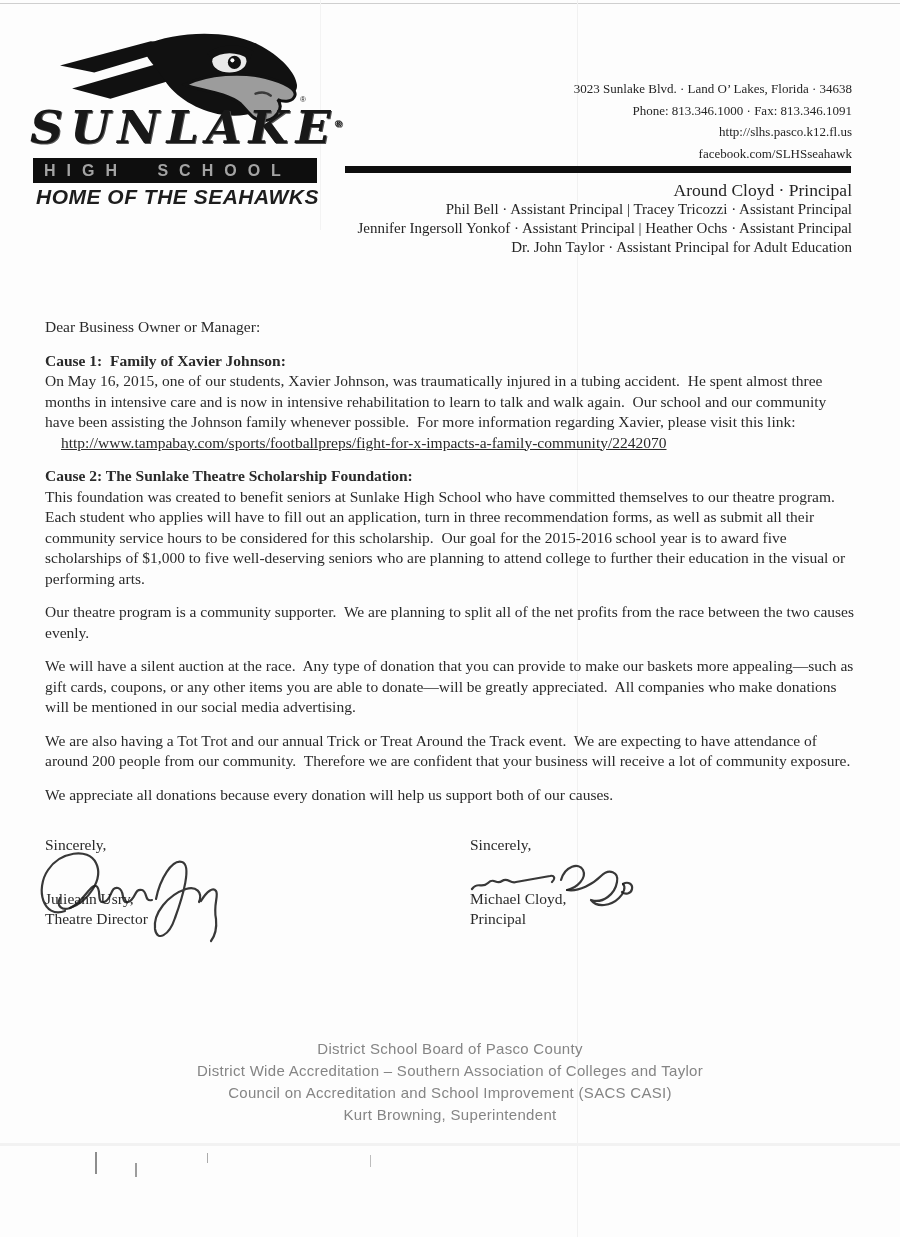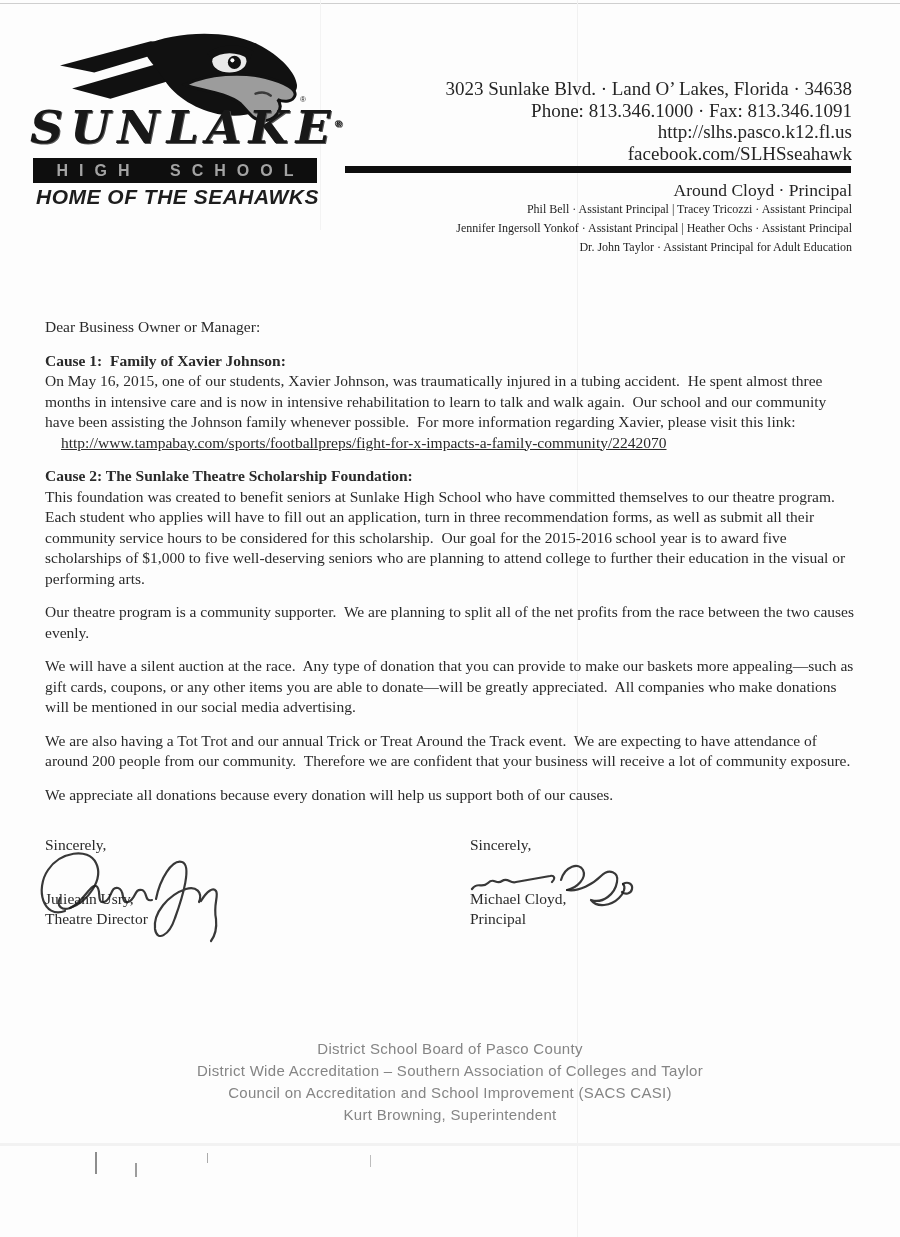--- a/index.html
+++ b/index.html
@@ -39,21 +39,21 @@
     font-size:46px;letter-spacing:7px;
     color:#181818;
     text-shadow:1px 1px 0 #555;
     transform:scaleY(.98);
     white-space:nowrap;
   }
   .logo-sunlake sup{font-size:10px;letter-spacing:0;margin-left:-4px;}
   .logo-bar{
     position:absolute;left:33px;top:158px;width:284px;height:25px;
     background:var(--bar-black);
-    display:flex;align-items:center;justify-content:center;
+    display:flex;align-items:center;
   }
   .logo-bar span{
     font-family:"Liberation Sans", sans-serif;
     font-weight:bold;font-size:16px;
     color:#a3a3a3;letter-spacing:11px;word-spacing:14px;
     padding-left:11px; 
     white-space:nowrap;
   }
   .logo-tagline{
     position:absolute;left:36px;top:185px;
@@ -61,29 +61,29 @@
     font-weight:bold;font-style:italic;
     font-size:21px;letter-spacing:.5px;
     color:#1d1d1d;white-space:nowrap;
   }
   .head-rule{
     position:absolute;left:345px;top:166px;width:506px;height:7px;
     background:var(--bar-black);
   }
   .contact-block{
     position:absolute;top:78px;right:48px;
-    text-align:right;font-size:19px;line-height:21.5px;
+    text-align:right;font-size:13px;line-height:21.5px;
     color:#252525;
   }
   .admin-block{
     position:absolute;top:180px;right:48px;
     text-align:right;color:#252525;
   }
   .admin-principal{font-size:17.5px;line-height:20px;}
-  .admin-line{font-size:12px;line-height:19px;}
+  .admin-line{font-size:15px;line-height:19px;}
 
   
   .letter-body{
     position:absolute;left:45px;top:317px;width:813px;
     font-size:15.5px;line-height:20.5px;
   }
   .letter-body p{margin:0 0 13px 0;white-space:pre-wrap;}
   .cause-head{font-weight:bold;margin-bottom:0 !important;}
   .cause-body{margin-top:0;}
   .link-line{margin-top:-13px !important;padding-left:16px;}

